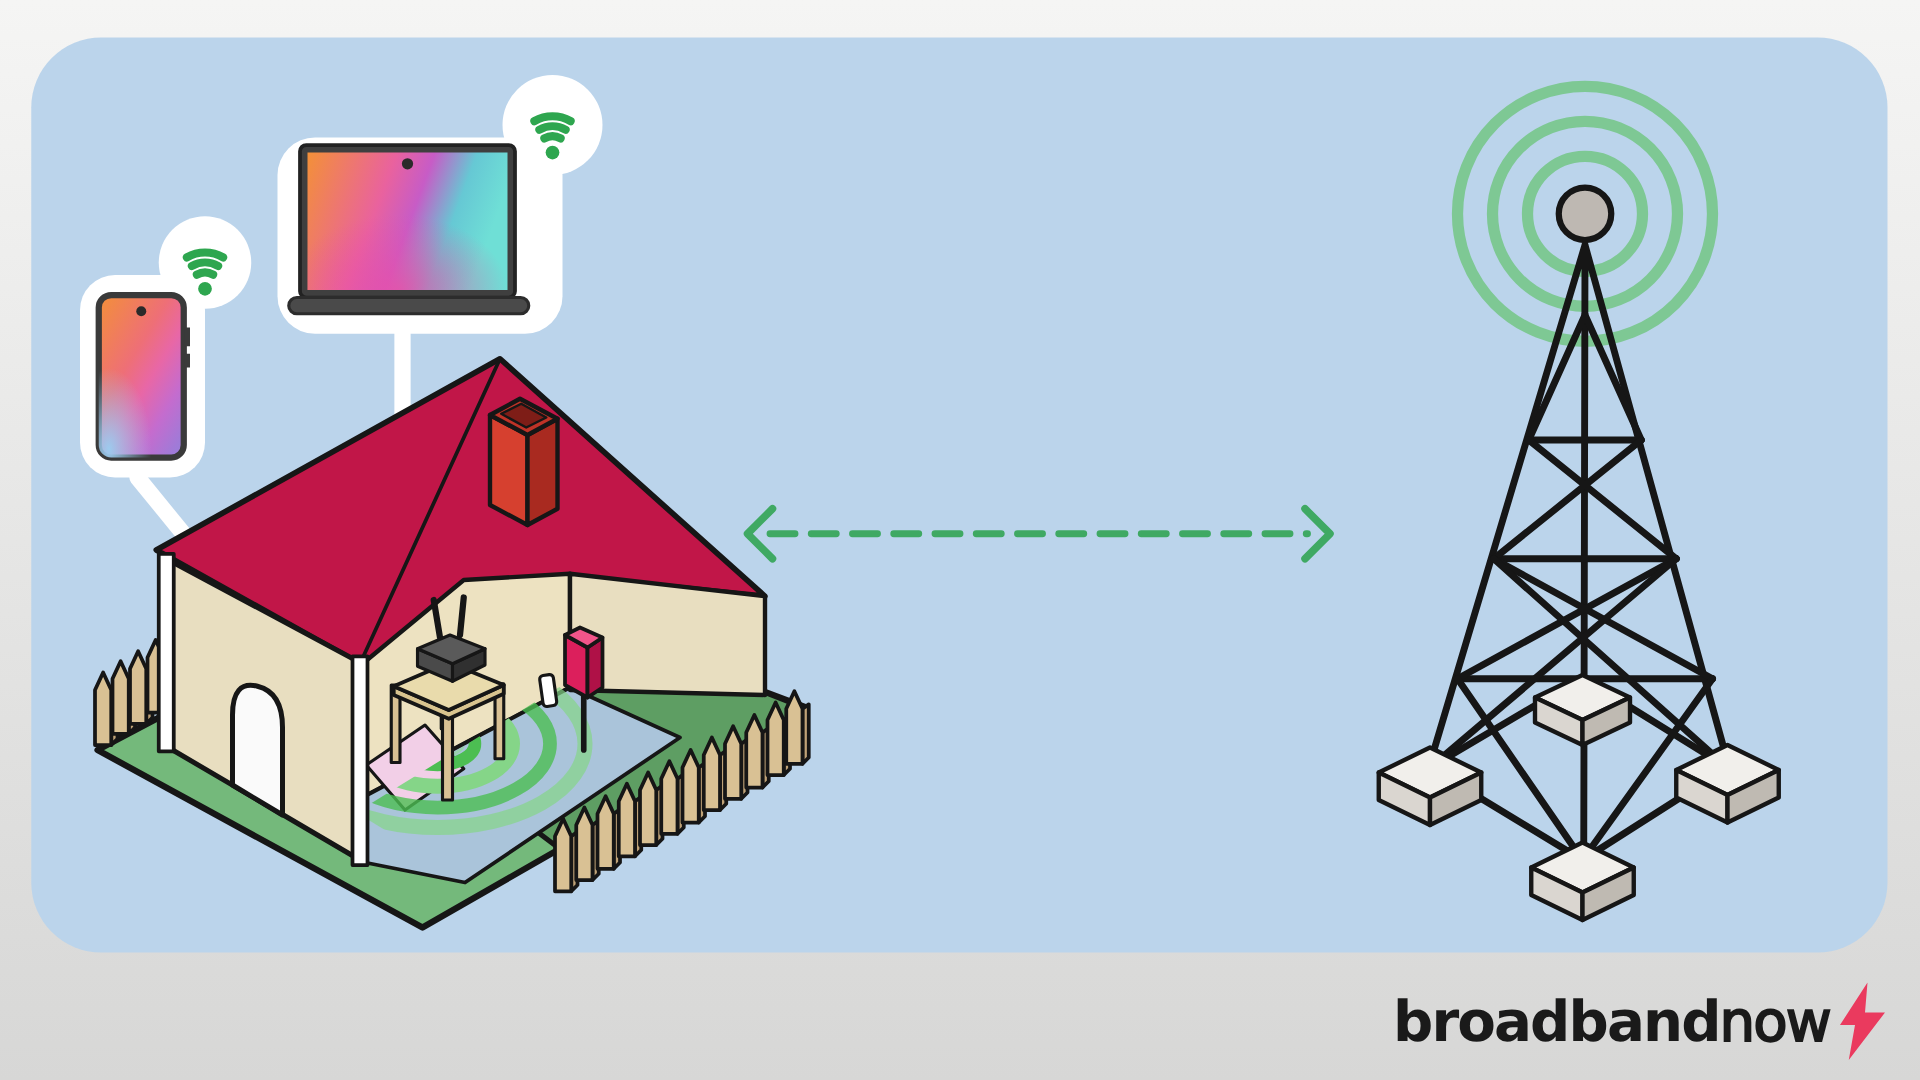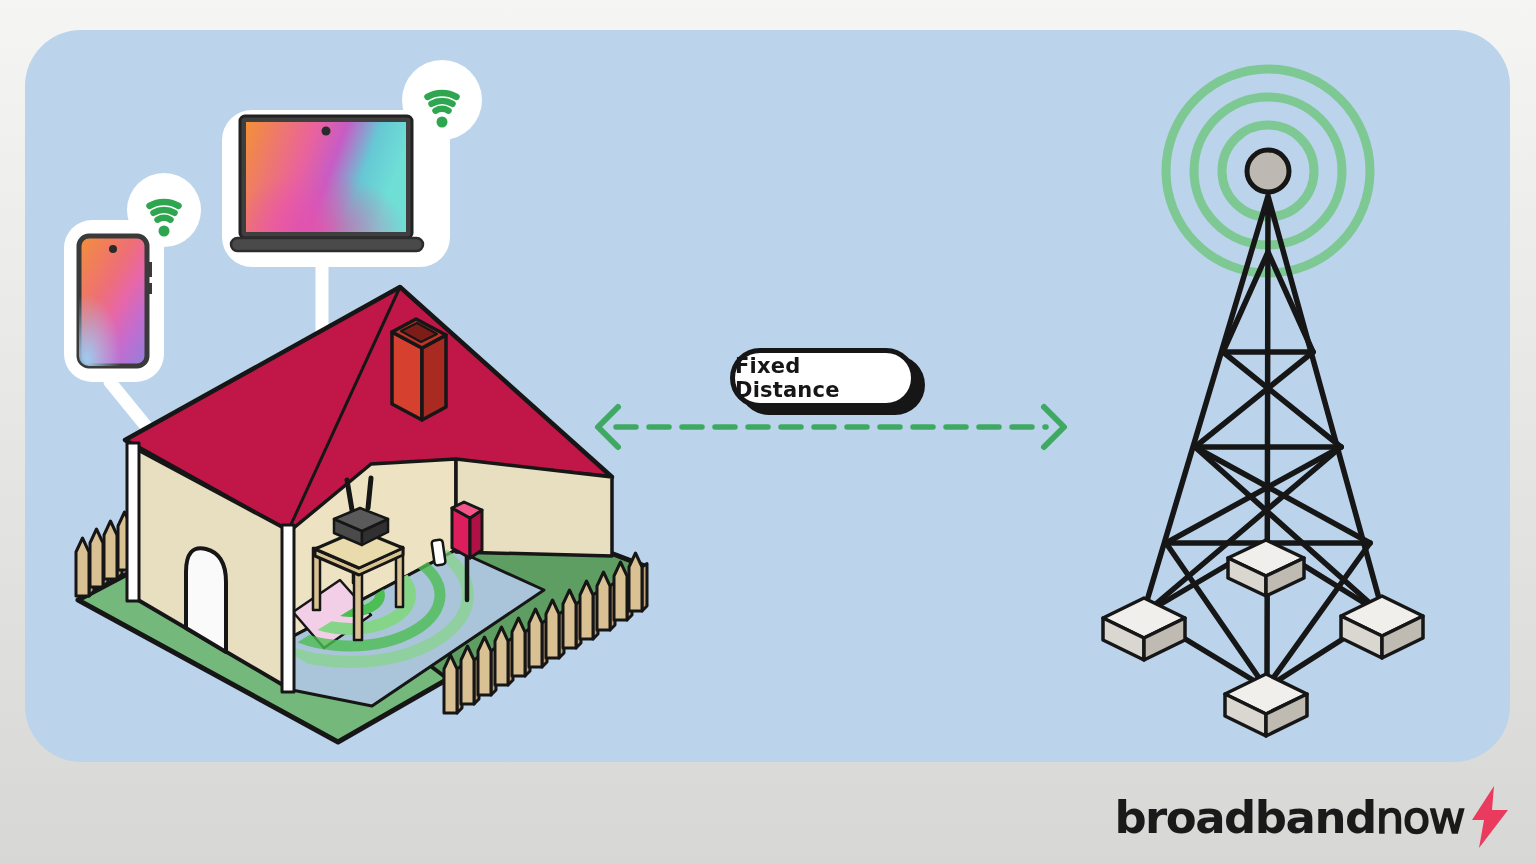--- a/index.html
+++ b/index.html
@@ -222,23 +222,20 @@
         <rect x="240" y="116" width="172" height="122" rx="5" fill="#3F3F3F" stroke="#222222" stroke-width="3"></rect>
         <rect x="246" y="122" width="160" height="110" fill="url(#gl)"></rect>
         <rect x="246" y="122" width="160" height="110" fill="url(#glb)"></rect>
         <circle cx="326" cy="131" r="4.5" fill="#2A2A2A"></circle>
         <rect x="231" y="238" width="192" height="13" rx="6.5" fill="#4A4A4A" stroke="#2C2C2C" stroke-width="2.5"></rect>
       </g>
       <use href="#wifi" x="442" y="122"></use>
     </g>
   </svg>
 
-  <div class="pill">
-    <span>Fixed Distance</span>
-  </div>
 
   <div class="logo">
     <span class="b1">broadband</span>
       <span class="b2">now</span>
     <svg width="40" height="62" viewBox="0 0 36 62">
       <polygon points="22,0 0,34 12,34 7,62 36,24 20,24" fill="var(--bolt,#EA3A5E)"></polygon>
     </svg>
   </div>
 
 </div>

